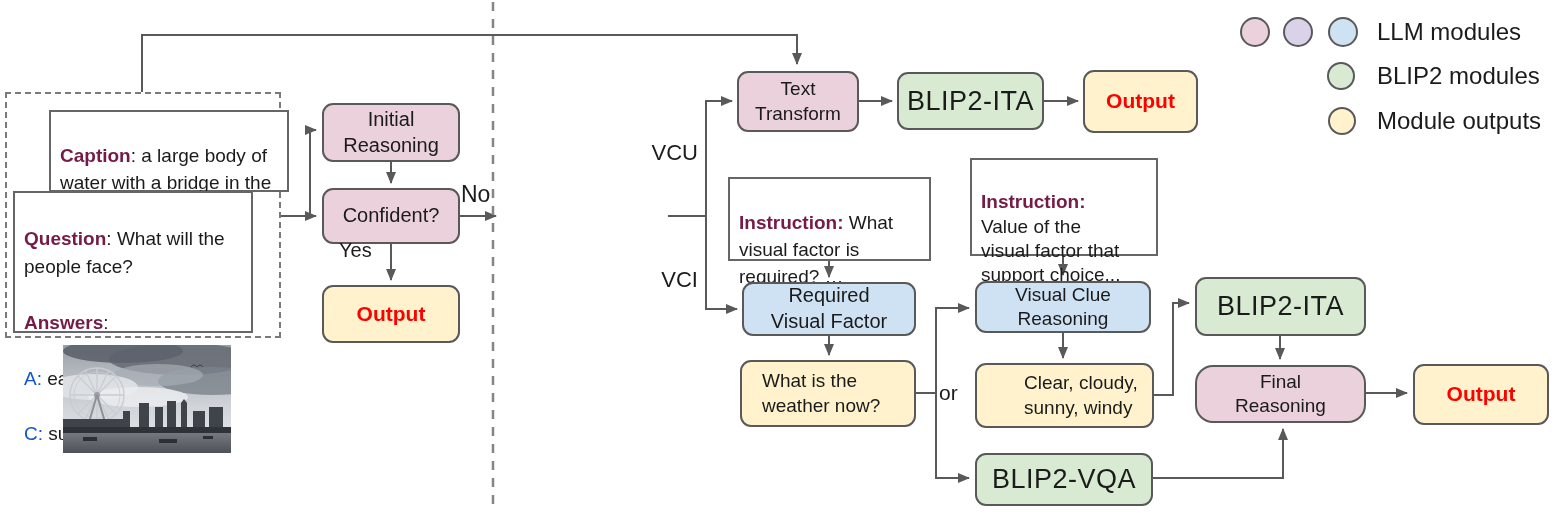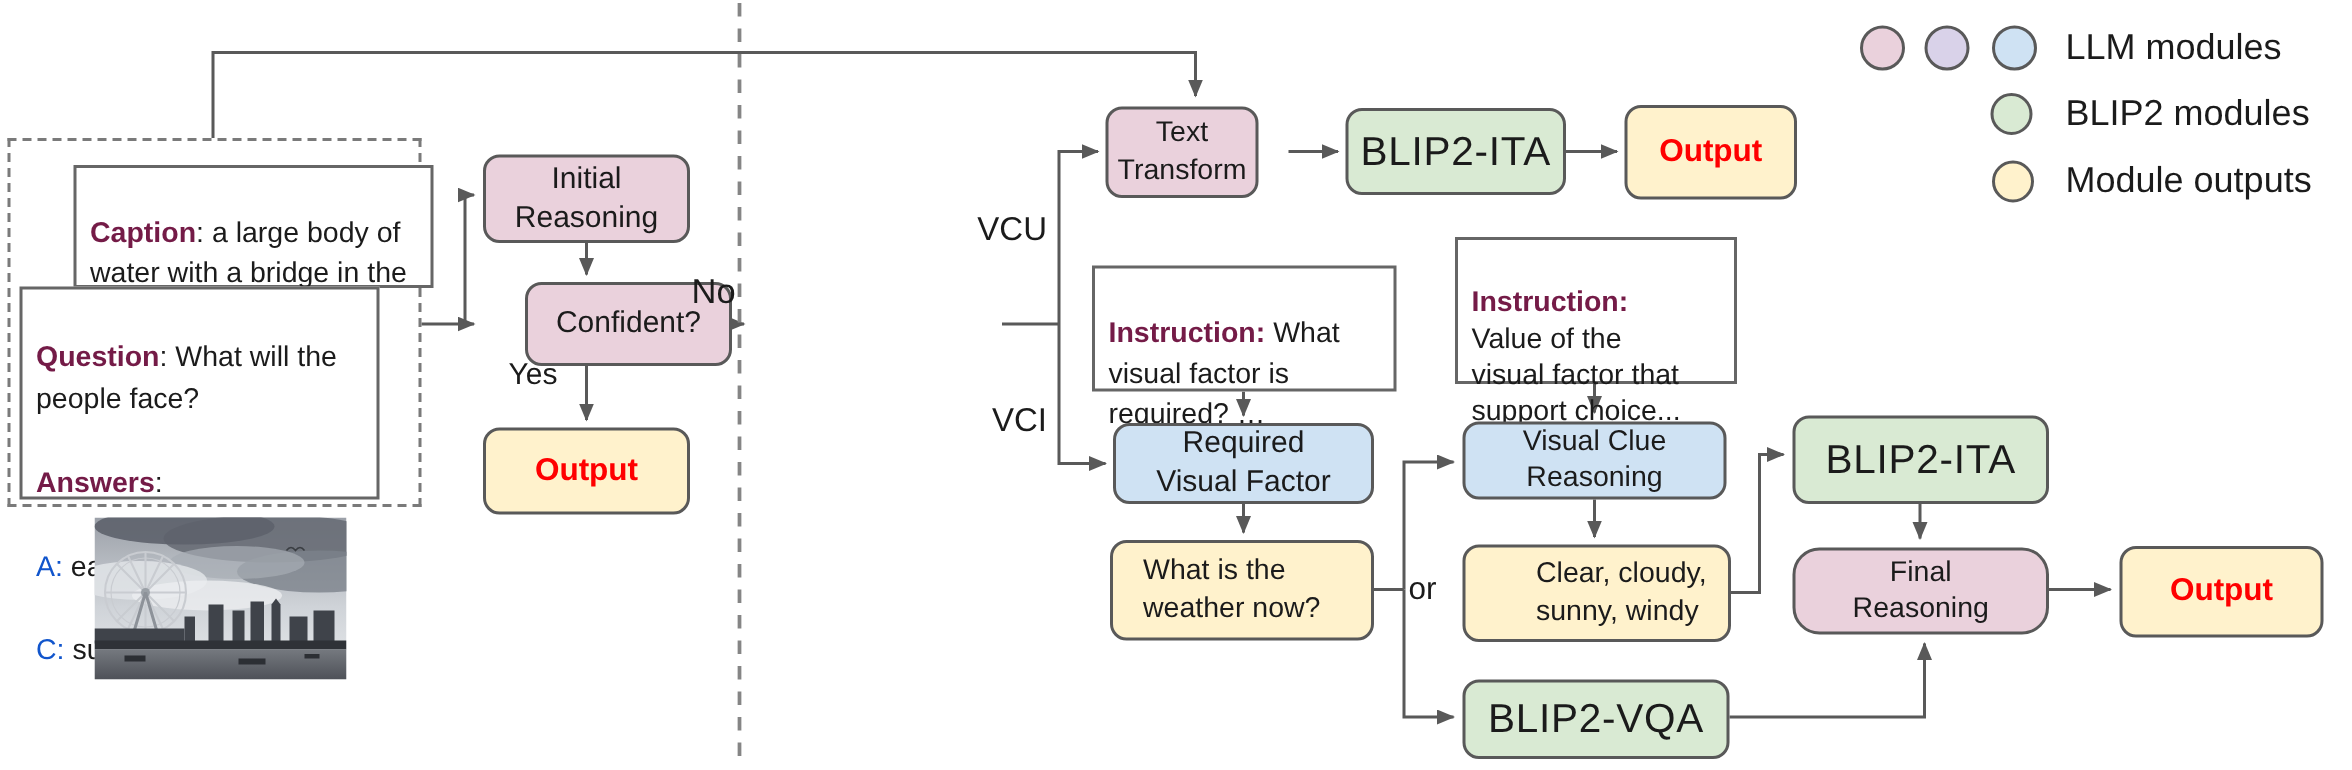--- a/index.html
+++ b/index.html
@@ -130,30 +130,30 @@
     </g>
     <rect x="0" y="82" width="168" height="6" fill="#2f3237"></rect>
     <rect x="0" y="88" width="168" height="20" fill="url(#water)"></rect>
     <rect x="20" y="92" width="14" height="4" fill="#2c2f34"></rect>
     <rect x="96" y="94" width="18" height="4" fill="#2c2f34"></rect>
     <rect x="140" y="91" width="10" height="3" fill="#2c2f34"></rect>
   </svg>
 
   <div class="node pink" style="left:322px;top:103px;width:138px;height:59px;">Initial
 Reasoning</div>
-  <div class="node pink" style="left:322px;top:188px;width:138px;height:56px;margin-left:28px;">Confident?</div>
+  <div class="node pink" style="left:322px;top:188px;width:138px;height:56px;">Confident?</div>
   <div class="node yellow out-text" style="left:322px;top:285px;width:138px;height:58px;">Output</div>
 
   <div class="edge-label" style="left:461px;top:181px;font-size:23px;">No</div>
   <div class="edge-label" style="left:339px;top:239px;font-size:20px;text-align:center;">Yes</div>
 
   <div class="edge-label" style="left:650px;top:140px;width:48px;text-align:right;">VCU</div>
   <div class="edge-label" style="left:650px;top:267px;width:48px;text-align:right;">VCI</div>
 
-  <div class="node pink" style="left:737px;top:71px;width:102px;height:61px;font-size:19px;">Text
+  <div class="node pink" style="left:737px;top:71px;width:122px;height:61px;font-size:19px;">Text
 Transform</div>
   <div class="node green big" style="left:897px;top:72px;width:147px;height:58px;">BLIP2-ITA</div>
   <div class="node yellow out-text" style="left:1083px;top:70px;width:115px;height:63px;">Output</div>
 
   <div class="white-box" style="left:728px;top:177px;width:203px;height:84px;">
     <span class="accent">Instruction:</span><span> What
 visual factor is
 required? …</span>
   </div>
   <div class="white-box" style="left:970px;top:158px;width:188px;height:98px;line-height:1.28;padding-top:6px;">

